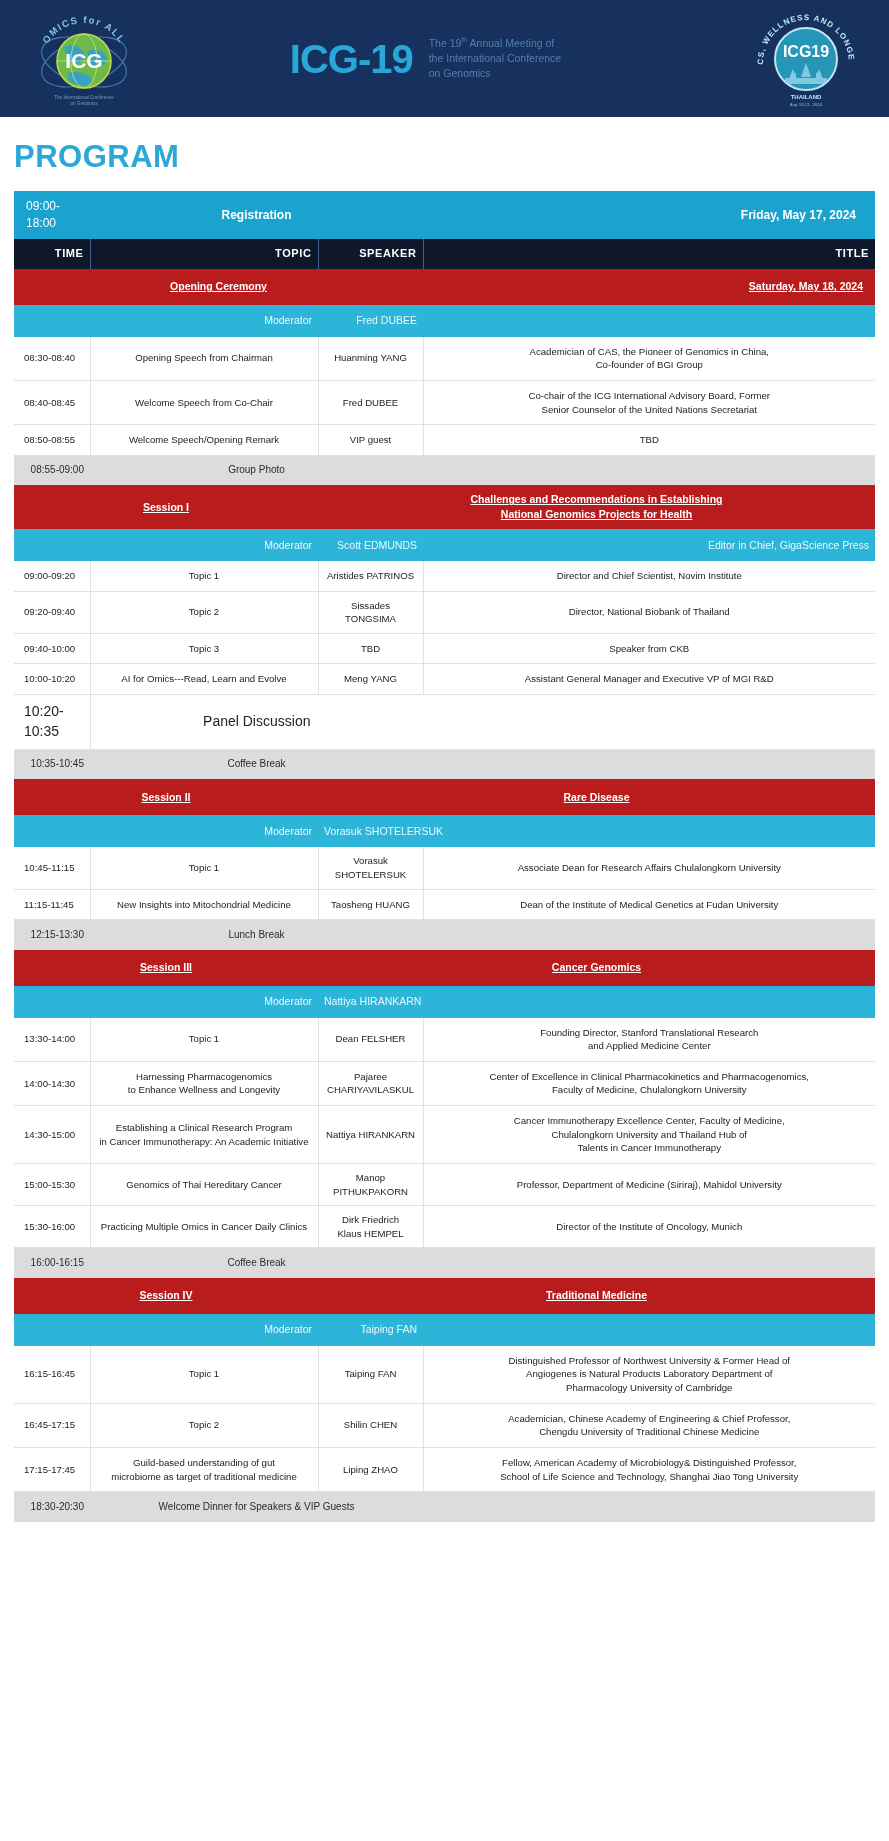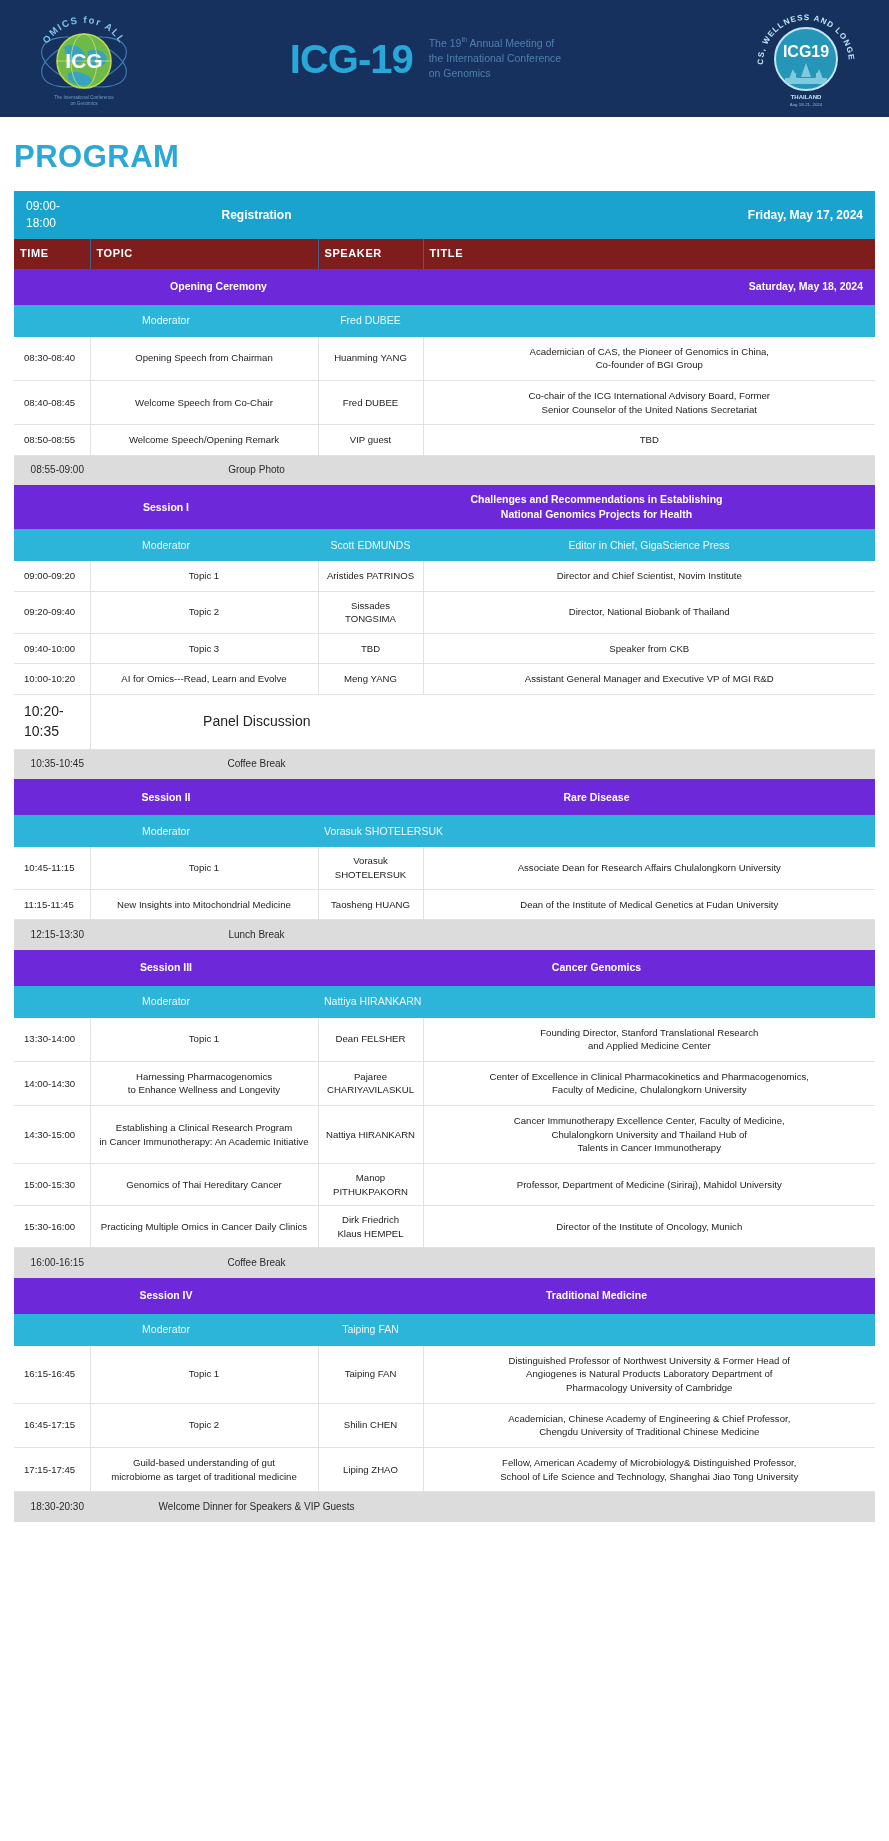--- a/index.html
+++ b/index.html
@@ -77,53 +77,54 @@
   
   .strip-reg td {
     background: #1aa3cf;
     color: #ffffff;
     font-size: 12px;
     font-weight: 700;
     height: 34px;
   }
   .strip-reg .t-left  { text-align: left;  padding-left: 12px; font-weight: 400; }
   .strip-reg .t-mid   { text-align: center; }
-  .strip-reg .t-right { text-align: right; padding-right: 12px; }
+  .strip-reg .t-right { text-align: right; padding-right: 19px; }
 
   
   .colhead td {
-    background: #7f1d1d;
+    background: #0f172a;
     color: #ffffff;
     font-size: 11px;
     font-weight: 700;
-    text-align: left;
+    text-align: right;
     letter-spacing: 0.6px;
     height: 28px;
     border-left: 1px solid #44608f;
   }
   .colhead td:first-child { border-left: none; }
 
   
   .sess-head td {
-    background: #6d28d9;
+    background: #b91c1c;
     color: #ffffff;
     font-size: 10.5px;
     font-weight: 700;
     text-align: center;
     height: 36px;
+    text-decoration: underline;
   }
   .sess-head .s-right { text-align: right; padding-right: 12px; }
 
   
   .mod-row td {
     background: #2cb5d8;
     color: #eaf9ff;
     font-size: 10.5px;
     font-weight: 400;
-    text-align: center;
+    text-align: right;
     height: 32px;
   }
 
   
   .break-row td {
     background: #dcdcdc;
     color: #2b2b2b;
     font-size: 10px;
     height: 30px;
   }

